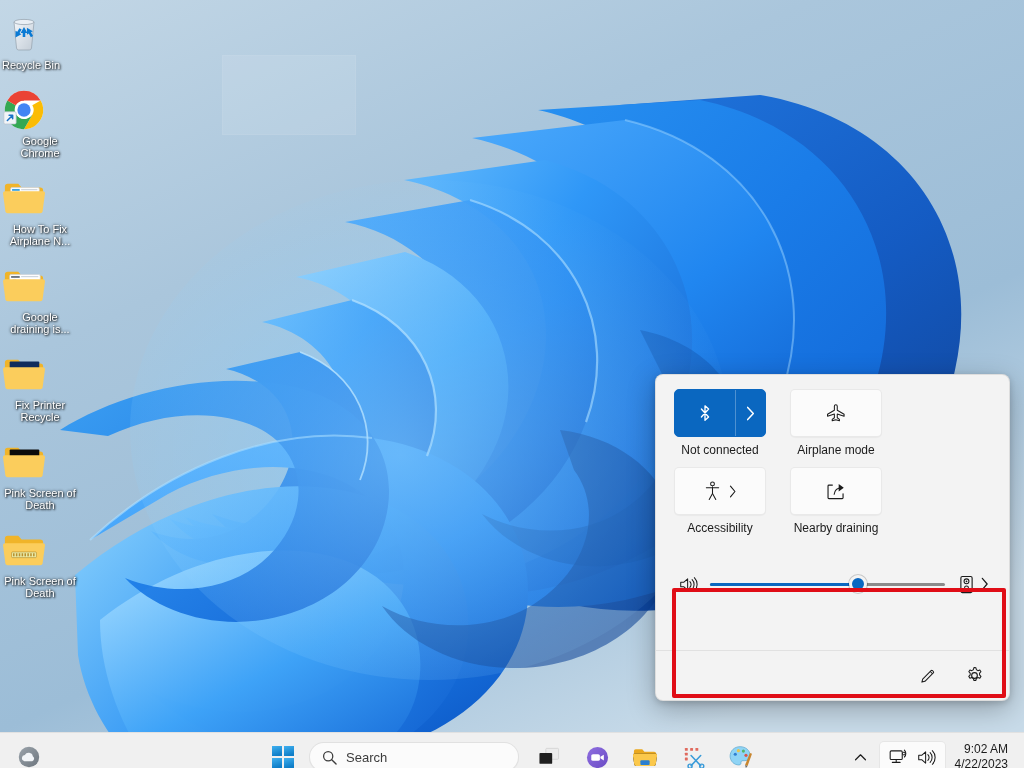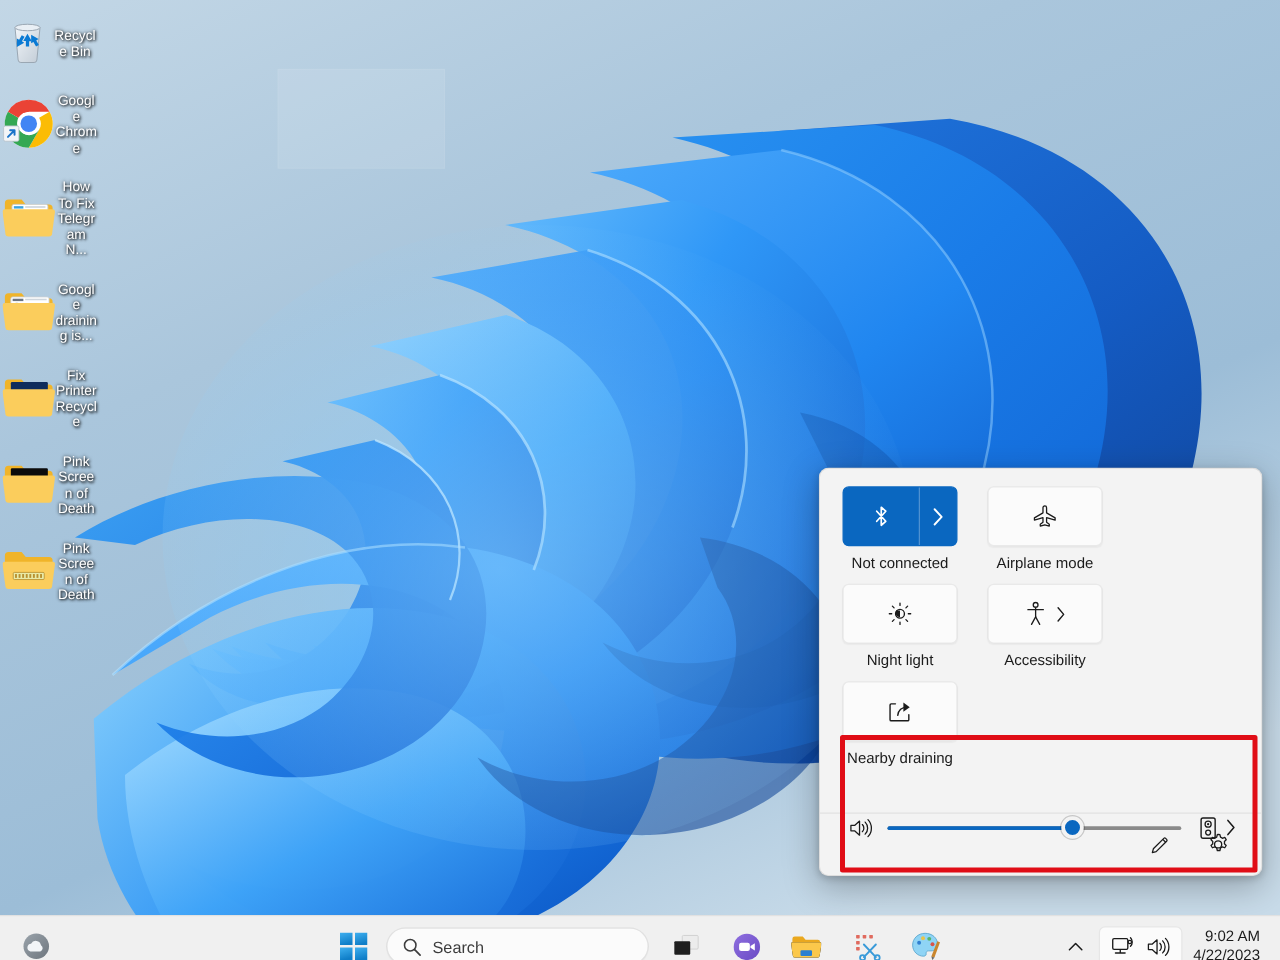--- a/index.html
+++ b/index.html
@@ -34,21 +34,21 @@
 
   
   #desktop-icons {
     position: absolute; left: 0; top: 8px;
     width: 80px;
   }
   .desk-icon {
     width: 80px;
     padding: 4px 2px 2px 2px;
     margin-bottom: 10px;
-    display: flex; flex-direction: row; align-items: center;
+    display: flex; flex-direction: column; align-items: flex-start;
     cursor: default;
   }
   .desk-icon .glyph {
     width: 44px; height: 44px;
     display: flex; align-items: center; justify-content: center;
     position: relative;
   }
   .desk-icon .label {
     margin-top: 3px;
     font-size: 11px;
@@ -383,21 +383,21 @@
           <rect x="8" y="7" width="30" height="17" rx="1.5" fill="#fff" stroke="#c9cfd6" stroke-width="0.7"></rect>
           <rect x="9.5" y="8.5" width="8" height="2" fill="#3aa3e0"></rect>
           <rect x="19" y="8.5" width="17" height="1.4" fill="#cfd6dd"></rect>
           <rect x="9.5" y="12" width="26" height="1.2" fill="#dde3e9"></rect>
           <rect x="9.5" y="14.6" width="22" height="1.2" fill="#dde3e9"></rect>
           <rect x="9.5" y="17.2" width="24" height="1.2" fill="#dde3e9"></rect>
           <rect x="9.5" y="19.8" width="16" height="1.2" fill="#dde3e9"></rect>
           <path d="M2 11 h40 q2 0 2 2 l-2.5 19 q-0.3 2-2.5 2 H5 q-2.2 0-2.5-2 L0 13 q0-2 2-2 Z" fill="#fbcd5c"></path>
         </svg>
       </div>
-      <div class="label">How To Fix Telegram N...</div>
+      <div class="label">How To Fix Airplane N...</div>
     </div>
 
     <div class="desk-icon">
       <div class="glyph">
         <svg width="42" height="36" viewBox="0 0 44 36">
           <path d="M2 6 q0-3 3-3 h11 l3.5 4 H39 q3 0 3 3 v4 H2 Z" fill="#f0b429"></path>
           <rect x="7" y="6" width="32" height="18" rx="1.5" fill="#fff" stroke="#c9cfd6" stroke-width="0.7"></rect>
           <rect x="8.5" y="7.5" width="9" height="2" fill="#6b7480"></rect>
           <rect x="19" y="7.5" width="18" height="1.3" fill="#cfd6dd"></rect>
           <circle cx="12" cy="14" r="3" fill="#e8eef4" stroke="#b9c3cd" stroke-width="0.6"></circle>
@@ -483,42 +483,20 @@
           <div class="tile-main">
             <svg width="20" height="18" viewBox="0 0 22 20">
               <path d="M9.2 2.4 c0-0.9 0.7-1.6 1.6-1.6 c0.9 0 1.6 0.7 1.6 1.6 v4.6 l7.6 4.4 v2.1 l-7.6-2.3 v4.1
                        l2.4 1.8 v1.6 l-4-1.1 l-4 1.1 v-1.6 l2.4-1.8 v-4.1 l-7.6 2.3 v-2.1 l7.6-4.4 Z" fill="none" stroke="#1b1b1b" stroke-width="1.15" stroke-linejoin="round"></path>
             </svg>
           </div>
         </div>
         <div class="qs-tile-label">Airplane mode</div>
       </div>
 
-      <div class="qs-tile-wrap">
-        <div class="qs-tile">
-          <div class="tile-main">
-            <svg width="20" height="20" viewBox="0 0 22 22">
-              <circle cx="11" cy="11" r="3.9" fill="none" stroke="#1b1b1b" stroke-width="1.2"></circle>
-              <path d="M11 11 a3.9 3.9 0 0 1 0-7.8 Z" fill="#1b1b1b" opacity="0"></path>
-              <path d="M7.6 8.2 a3.9 3.9 0 0 0 3.4 5.8 V8.2 Z" fill="#1b1b1b"></path>
-              <g stroke="#1b1b1b" stroke-width="1.15" stroke-linecap="round">
-                <path d="M11 1.6 v2.1"></path>
-                  <path d="M11 18.3 v2.1"></path>
-                <path d="M1.6 11 h2.1"></path>
-                  <path d="M18.3 11 h2.1"></path>
-                <path d="M4.3 4.3 l1.5 1.5"></path>
-                  <path d="M16.2 16.2 l1.5 1.5"></path>
-                <path d="M17.7 4.3 l-1.5 1.5"></path>
-                  <path d="M5.8 16.2 l-1.5 1.5"></path>
-              </g>
-            </svg>
-          </div>
-        </div>
-        <div class="qs-tile-label">Night light</div>
-      </div>
 
       <div class="qs-tile-wrap">
         <div class="qs-tile inline-chev">
           <div class="tile-main" style="margin-right:7px;">
             <svg width="17" height="20" viewBox="0 0 18 22">
               <circle cx="9" cy="3.2" r="2.1" fill="none" stroke="#1b1b1b" stroke-width="1.15"></circle>
               <path d="M2.2 7.4 h13.6" fill="none" stroke="#1b1b1b" stroke-width="1.15" stroke-linecap="round"></path>
               <path d="M9 6.3 v7.4" fill="none" stroke="#1b1b1b" stroke-width="1.15" stroke-linecap="round"></path>
               <path d="M9 13.7 L5.4 20.4" fill="none" stroke="#1b1b1b" stroke-width="1.15" stroke-linecap="round"></path>
               <path d="M9 13.7 L12.6 20.4" fill="none" stroke="#1b1b1b" stroke-width="1.15" stroke-linecap="round"></path>

